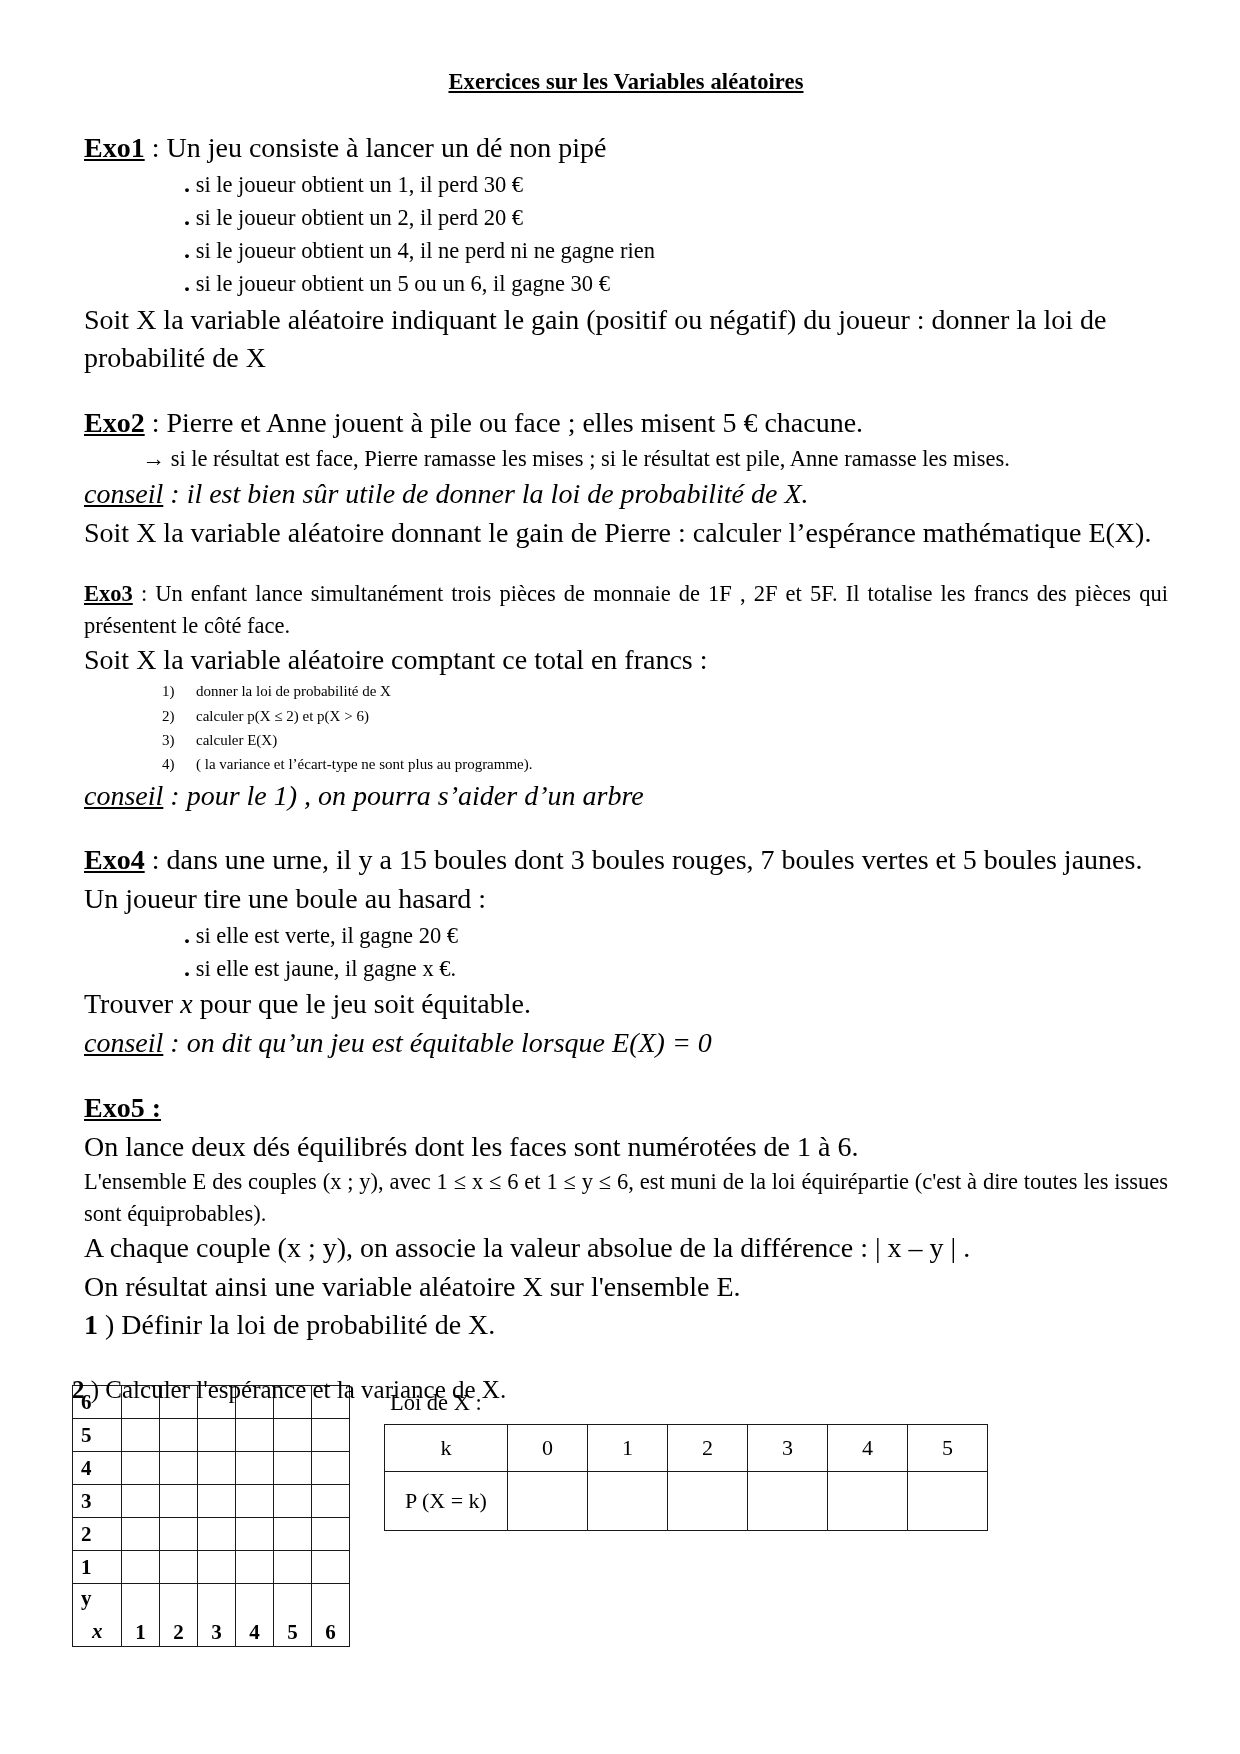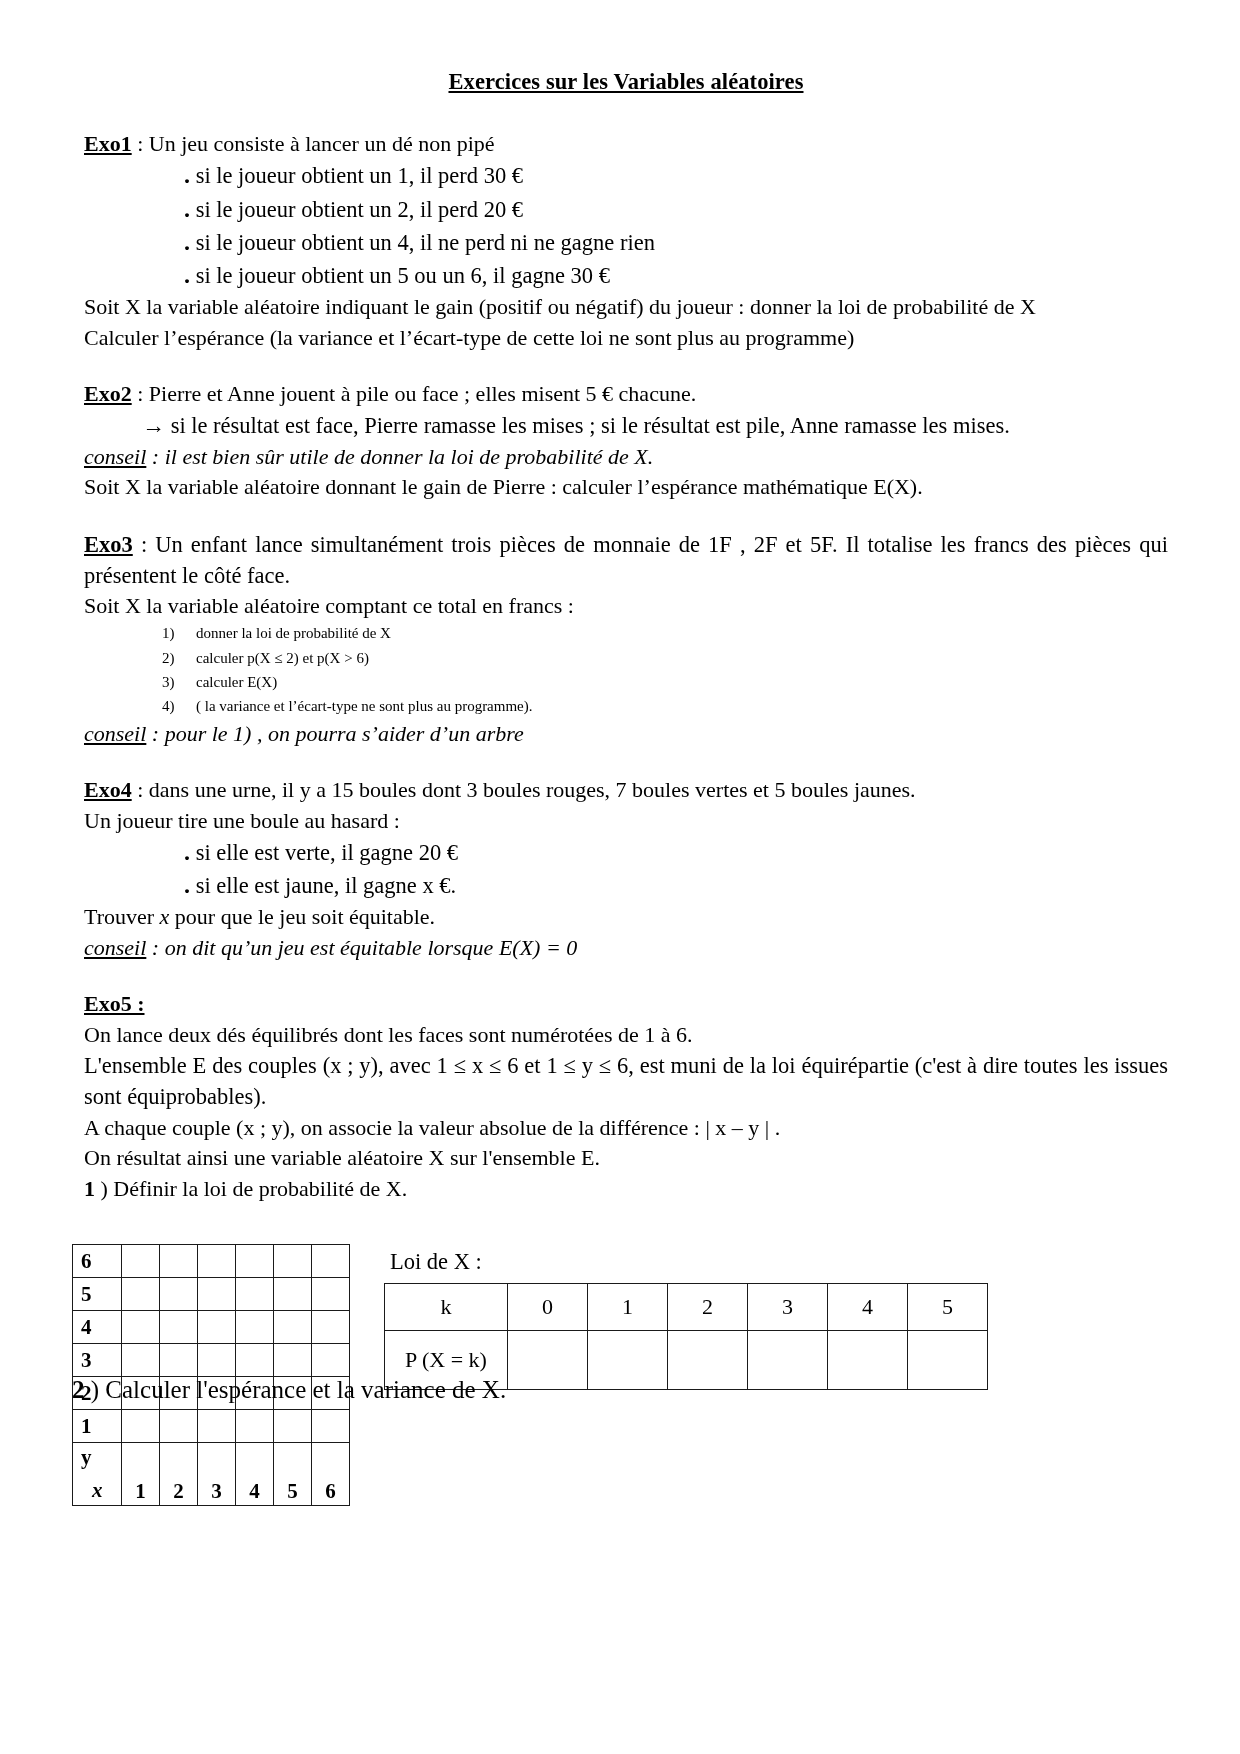--- a/index.html
+++ b/index.html
@@ -30,21 +30,21 @@
     font-size: 22.5px;
     font-weight: bold;
     text-decoration: underline;
     letter-spacing: 0.1px;
     margin: 10px 0 0 0;
     line-height: 1.2;
   }
 
   
   .line {
-    font-size: 22px;
+    font-size: 28px;
     line-height: 1.385;
     white-space: pre-wrap;
   }
   .exo-label {
     font-weight: bold;
     text-decoration: underline;
   }
   .conseil-label {
     font-style: italic;
     text-decoration: underline;
@@ -214,21 +214,20 @@
 
   <div class="gap-lg"></div>
 
   <div class="block">
     <div class="line"><span class="exo-label">Exo1</span><span> : Un jeu consiste à lancer un dé non pipé</span></div>
     <div class="bullet-line"><span class="dot">.</span> <span>si le joueur obtient un 1, il perd 30 €</span></div>
     <div class="bullet-line"><span class="dot">.</span> <span>si le joueur obtient un 2, il perd 20 €</span></div>
     <div class="bullet-line"><span class="dot">.</span> <span>si le joueur obtient un 4, il ne perd ni ne gagne rien</span></div>
     <div class="bullet-line"><span class="dot">.</span> <span>si le joueur obtient un 5 ou un 6, il gagne 30 €</span></div>
     <div class="line">Soit X la variable aléatoire indiquant le gain (positif ou négatif) du joueur : donner la loi de probabilité de X</div>
-    <div class="line">Calculer l’espérance (la variance et l’écart-type de cette loi ne sont plus au programme)</div>
   </div>
 
   <div class="gap-md"></div>
 
   <div class="block">
     <div class="line"><span class="exo-label">Exo2</span><span> : Pierre et Anne jouent à pile ou face ; elles misent 5 € chacune.</span></div>
     <div class="arrow-line"><span class="arrow-glyph bold">→</span> <span>si le résultat est face, Pierre ramasse les mises ; si le résultat est pile, Anne ramasse les mises.</span></div>
     <div class="line"><span class="conseil-label">conseil</span><span class="ital"> : il est bien sûr utile de donner la loi de probabilité de X.</span></div>
     <div class="line">Soit X la variable aléatoire donnant le gain de Pierre : calculer l’espérance mathématique E(X).</div>
   </div>

